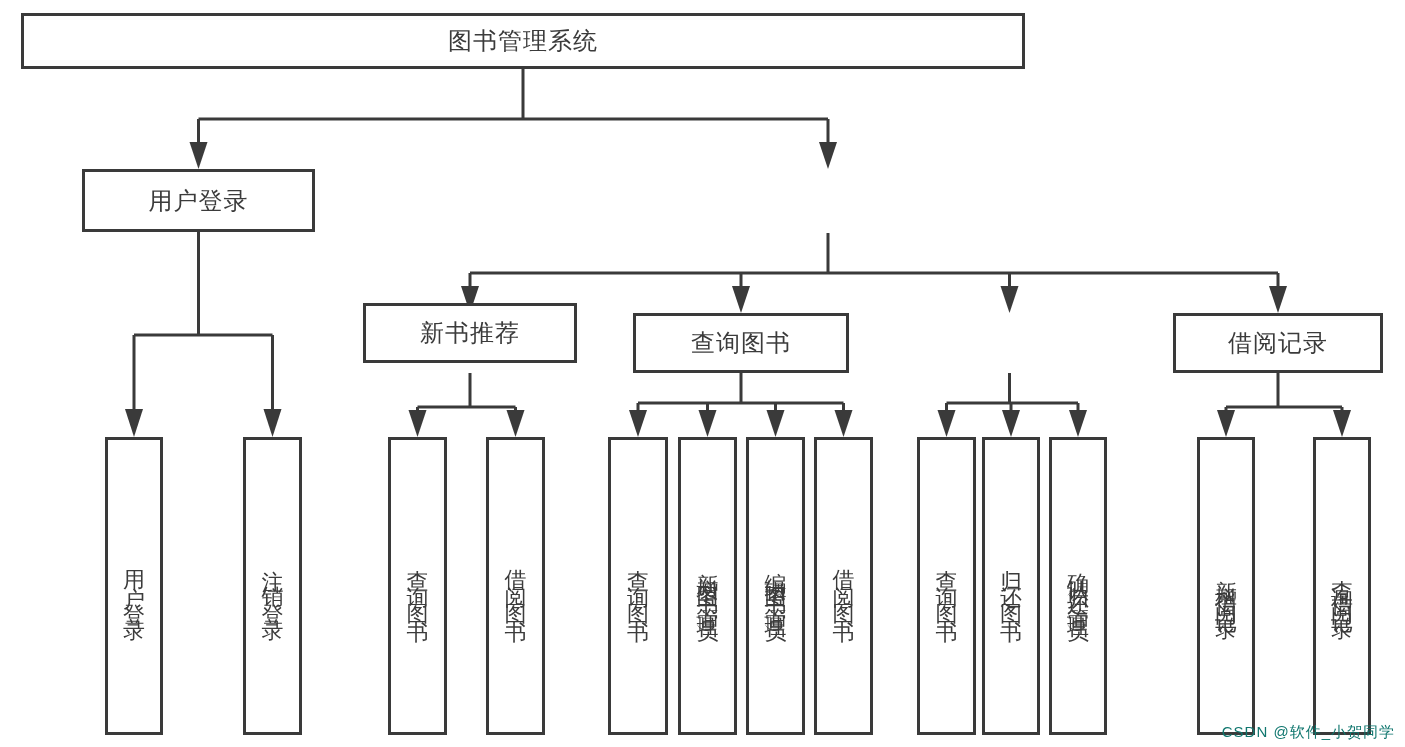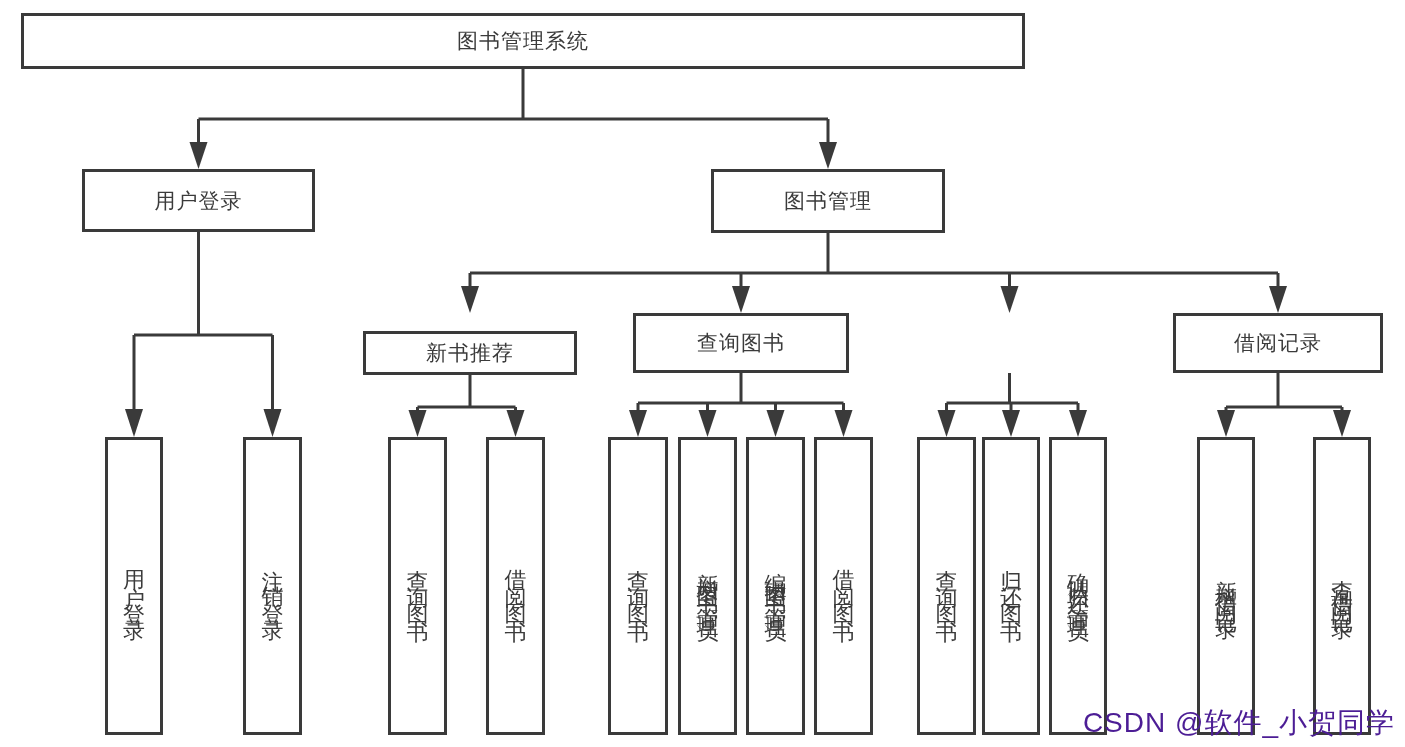--- a/index.html
+++ b/index.html
@@ -22,42 +22,42 @@
     box-sizing: border-box;
     border: 3px solid #3a3a3a;
     background: #ffffff;
     display: flex;
     align-items: center;
     justify-content: center;
     z-index: 2;
   }
   .node .lbl {
     color: #3b3b3b;
-    font-size: 21px;
+    font-size: 24px;
     letter-spacing: 1px;
     white-space: nowrap;
   }
   
   .node.v .lbl {
     writing-mode: vertical-rl;
     text-orientation: mixed;
     white-space: normal;
     font-size: 22px;
     letter-spacing: 17px;
     line-height: 1;
   }
   .node.v6 .lbl { letter-spacing: 8px; }
   .node.v9 .lbl { letter-spacing: 7px; }
   .watermark {
     position: absolute;
     right: 10px;
     bottom: 5px;
     z-index: 5;
-    color: #4c1d95;
-    font-size: 28px;
+    color: #0f766e;
+    font-size: 15px;
     letter-spacing: 1px;
   }
 </style>
 </head>
 <body>
 
 <div class="stage">
 
   <svg class="wires" viewBox="0 0 1405 747" xmlns="http://www.w3.org/2000/svg">
     <g stroke="#3a3a3a" stroke-width="3" fill="none">
@@ -113,25 +113,22 @@
     </g>
   </svg>
 
   <div class="node" style="left:21px;top:13px;width:1004px;height:56px">
     <span class="lbl">图书管理系统</span>
   </div>
 
   <div class="node" style="left:82px;top:169px;width:233px;height:63px">
     <span class="lbl">用户登录</span>
   </div>
-  <div class="node" style="left:711px;top:169px;width:234px;height:64px">
-    <span class="lbl">图书管理</span>
-  </div>
 
-  <div class="node" style="left:363px;top:331px;width:214px;height:44px">
+  <div class="node" style="left:363px;top:303px;width:214px;height:60px">
     <span class="lbl">新书推荐</span>
   </div>
   <div class="node" style="left:633px;top:313px;width:216px;height:60px">
     <span class="lbl">查询图书</span>
   </div>
   <div class="node" style="left:1173px;top:313px;width:210px;height:60px">
     <span class="lbl">借阅记录</span>
   </div>
 
   <div class="node v" style="left:105px;top:437px;width:58px;height:298px">

